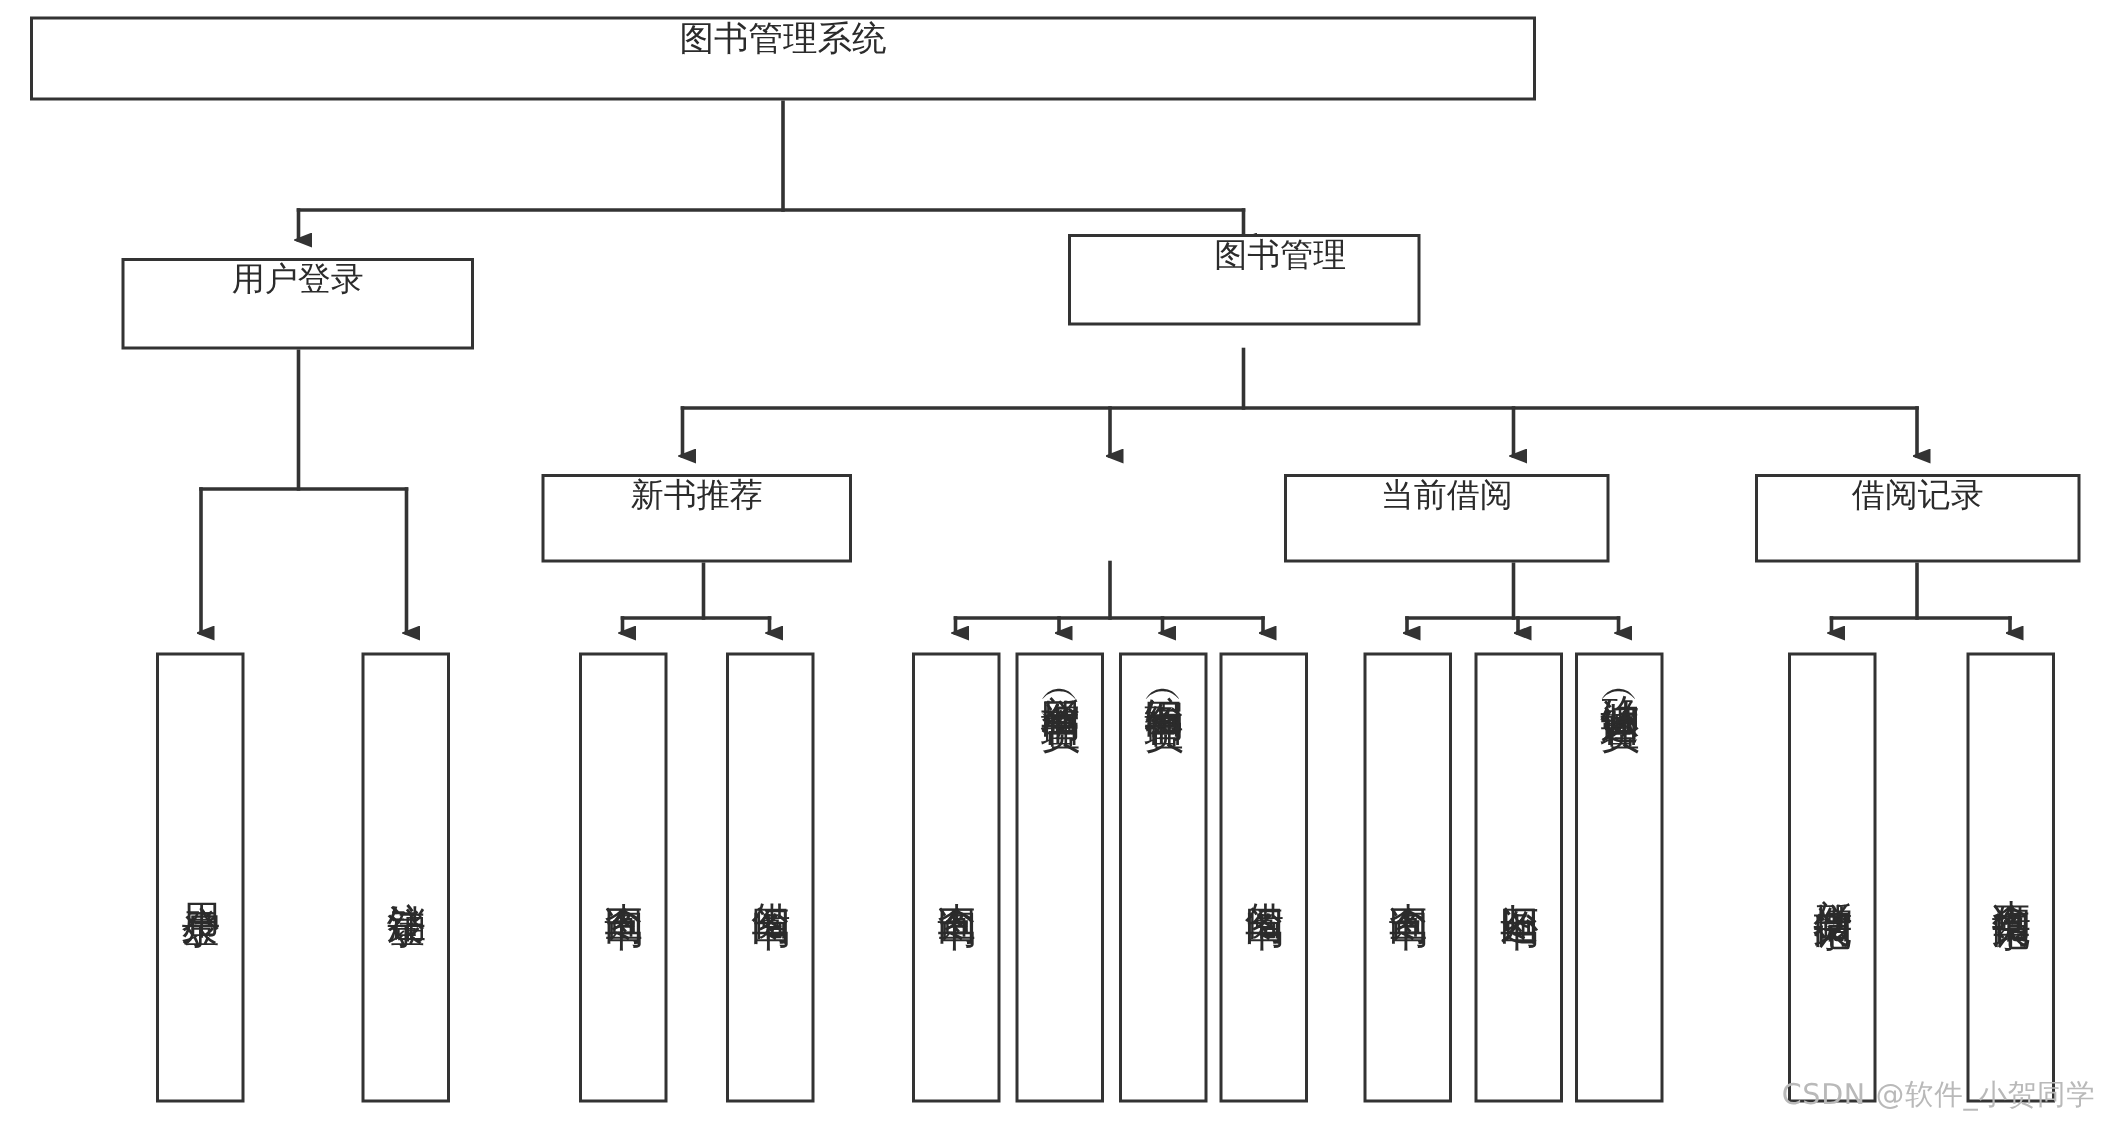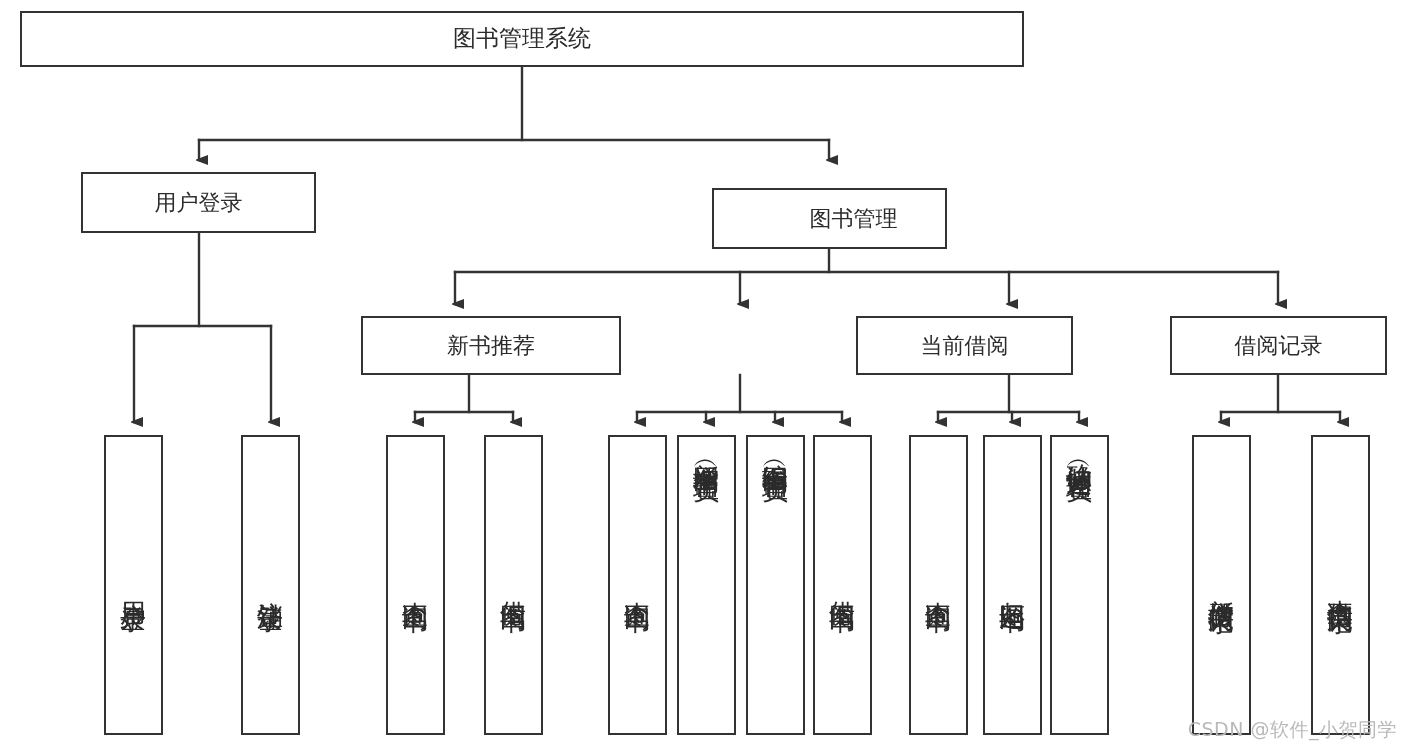--- a/index.html
+++ b/index.html
@@ -5,21 +5,20 @@
   html,body{margin:0;padding:0;background:#ffffff;}
   body{font-family:"DejaVu Sans","Liberation Sans",sans-serif;}
   #canvas{position:relative;width:1405px;height:747px;background:#ffffff;overflow:hidden;}
   svg.wires{position:absolute;left:0;top:0;width:1405px;height:747px;pointer-events:none;}
   .node{
     position:absolute;
     box-sizing:border-box;
     background:#ffffff;
     border:2px solid #333333;
     display:flex;
-    align-items:center;
     justify-content:center;
     color:#2b2b2b;
   }
   .node .lbl{
     display:block;
     text-align:center;
     line-height:1.18;
     white-space:pre;
   }
   .h-node .lbl{font-size:22px;}
@@ -105,25 +104,25 @@
     </g>
   </svg>
 
   <div class="node root h-node" style="left: 20px; top: 11px; width: 1004px; height: 56px;">
     <span class="lbl">图书管理系统</span>
   </div>
 
   <div class="node h-node" style="left: 81px; top: 172px; width: 235px; height: 61px;">
     <span class="lbl">用户登录</span>
   </div>
-  <div class="node h-node" style="left: 712px; top: 188px; width: 235px; height: 61px; padding-left: 48px;">
+  <div class="node h-node" style="left: 712px; top: 156px; width: 235px; height: 61px; padding-left: 48px;">
     <span class="lbl">图书管理</span>
   </div>
 
-  <div class="node h-node" style="left: 361px; top: 316px; width: 260px; height: 59px;">
+  <div class="node h-node" style="left: 361px; top: 316px; width: 207px; height: 59px;">
     <span class="lbl">新书推荐</span>
   </div>
   <div class="node h-node" style="left: 856px; top: 316px; width: 217px; height: 59px;">
     <span class="lbl">当前借阅</span>
   </div>
   <div class="node h-node" style="left: 1170px; top: 316px; width: 217px; height: 59px;">
     <span class="lbl">借阅记录</span>
   </div>
 
   <div class="node leaf mid" style="left: 104px; top: 435px; width: 59px; height: 300px;">

